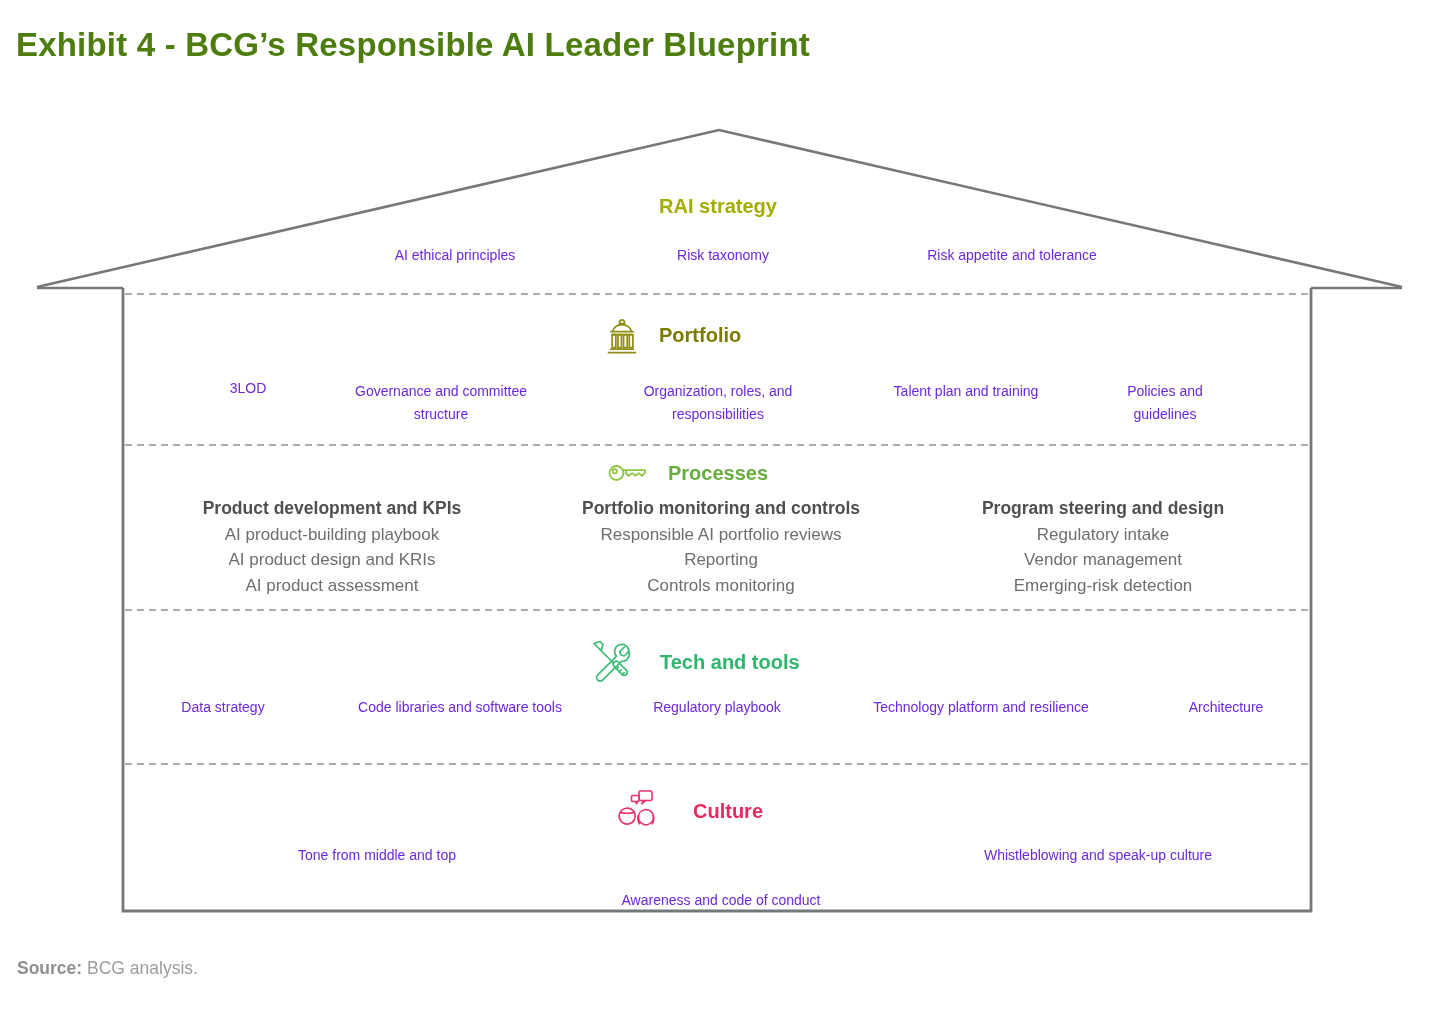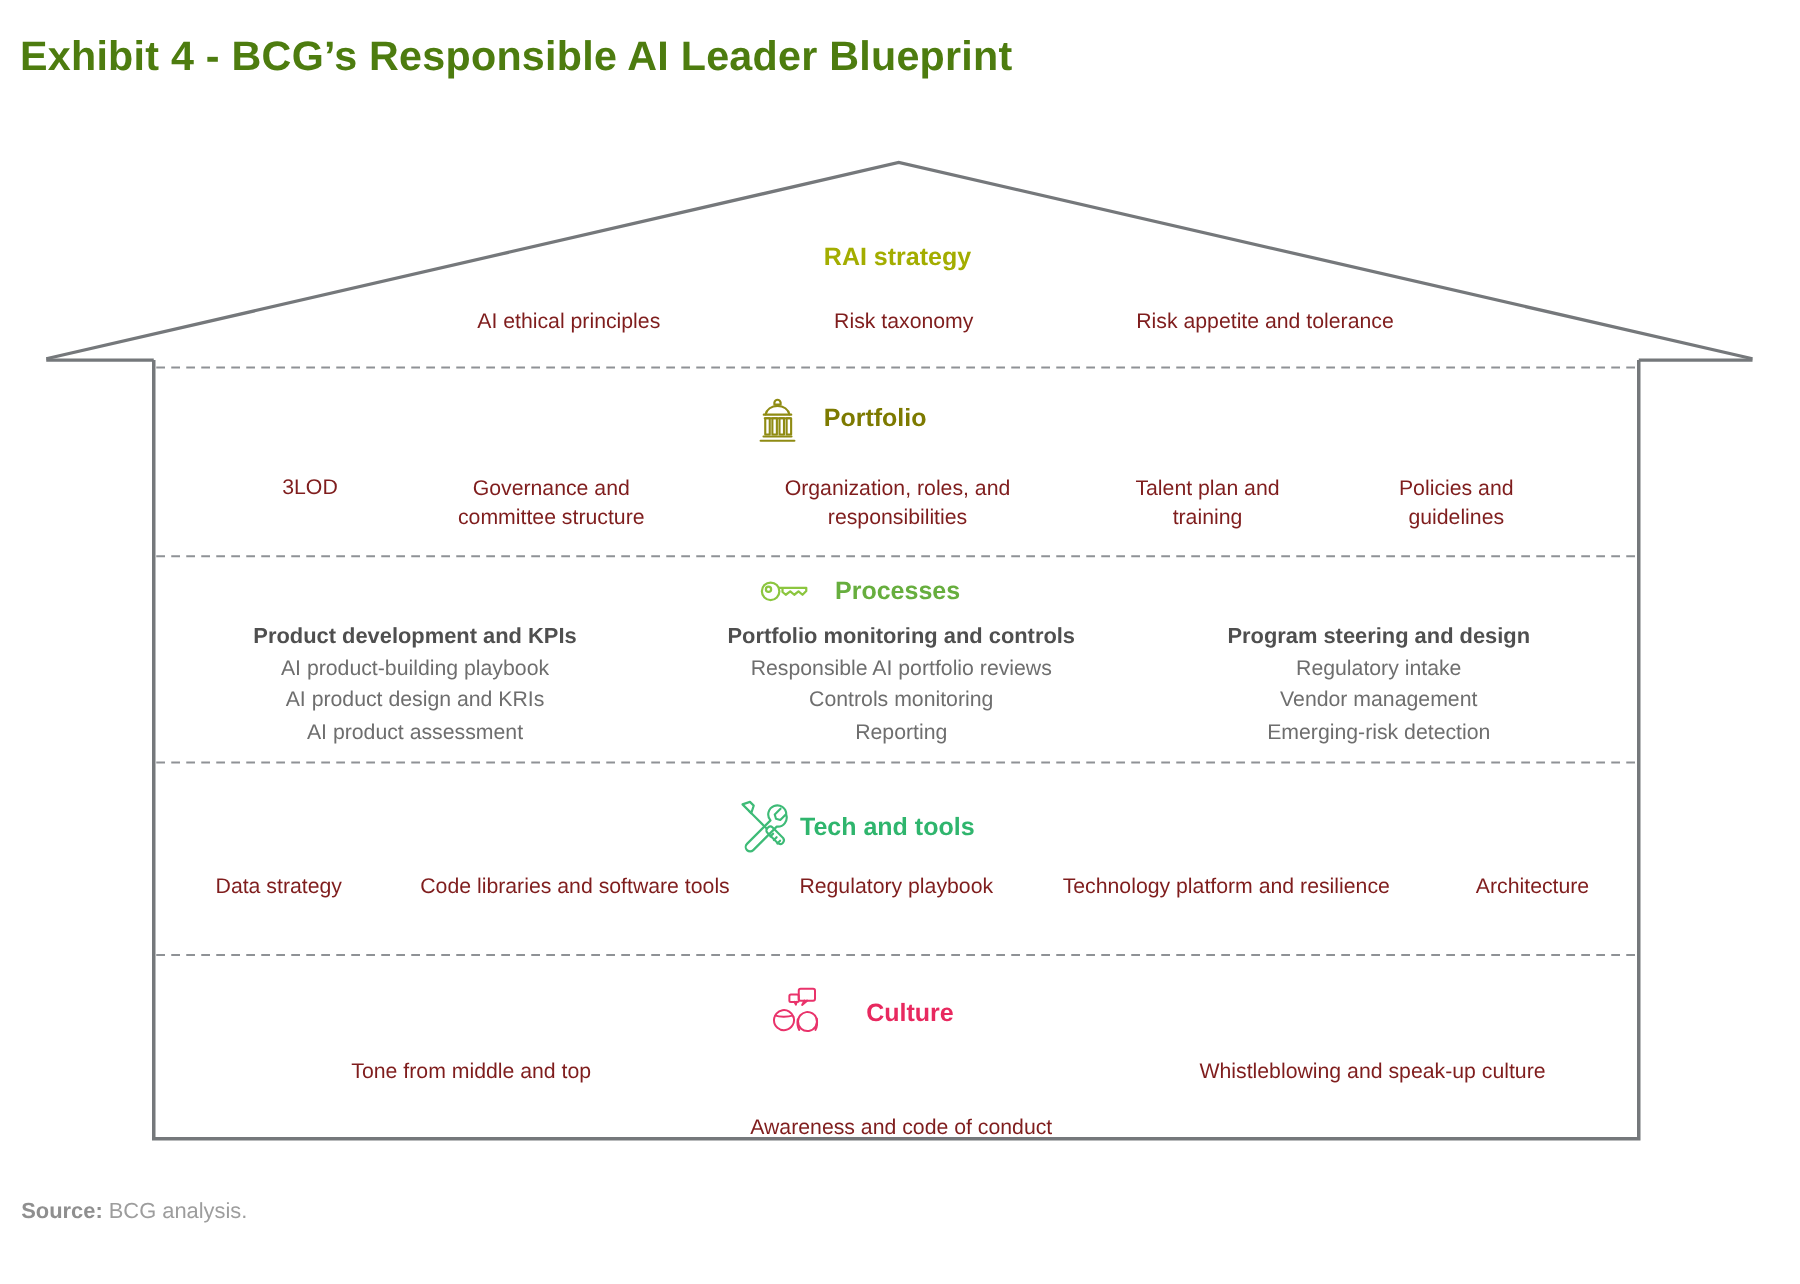--- a/index.html
+++ b/index.html
@@ -14,34 +14,34 @@
     position:absolute; left:16px; top:26px;
     font-size:33px; font-weight:700; color:#4d7c0f; letter-spacing:0.2px;
   }
 
   
   .house-svg { position:absolute; left:0; top:0; width:1440px; height:1027px; }
 
   
   .item {
     position:absolute; transform:translateX(-50%);
-    color:#7f1d1d; font-size:17px; white-space:nowrap; text-align:center;
+    color:#6d28d9; font-size:14px; white-space:nowrap; text-align:center;
   }
   .wrap { white-space:normal; line-height:22.5px; }
 
   
   .sec-hdr {
     position:absolute; display:flex; align-items:center;
     font-weight:700; font-size:20px; white-space:nowrap;
   }
   .sec-hdr .ic { flex:0 0 auto; display:block; }
   .rai-hdr   { left:718px; top:195px; transform:translateX(-50%); color:#A3AD00; position:absolute; font-weight:700; font-size:20px; }
   .gov-hdr   { left:599px; top:310px; height:50px; color:#7D7A00; gap:14px; }
   .proc-hdr  { left:606px; top:451px; height:44px; color:#67AE3E; gap:16px; }
-  .tech-hdr  { left:586px; top:634px; height:56px; color:#2FB56D; gap:4px; }
+  .tech-hdr  { left:586px; top:634px; height:56px; color:#2FB56D; gap:24px; }
   .cult-hdr  { left:612px; top:783px; height:56px; color:#E8295F; gap:27px; }
 
   
   .rai-i0 { left:455px;  top:247px; }
   .rai-i1 { left:723px;  top:247px; }
   .rai-i2 { left:1012px; top:247px; }
 
   
   .gov-i  { top:380px; }
   .gov-i0 { left:248px; }
@@ -138,22 +138,22 @@
 
 <div class="proc-col proc-c0">
   <div class="hdr">Product development and KPIs</div>
   <div class="sub">AI product-building playbook</div>
   <div class="sub">AI product design and KRIs</div>
   <div class="sub">AI product assessment</div>
 </div>
 <div class="proc-col proc-c1">
   <div class="hdr">Portfolio monitoring and controls</div>
   <div class="sub">Responsible AI portfolio reviews</div>
+  <div class="sub">Reporting</div>
   <div class="sub">Controls monitoring</div>
-  <div class="sub">Reporting</div>
 </div>
 <div class="proc-col proc-c2">
   <div class="hdr">Program steering and design</div>
   <div class="sub">Regulatory intake</div>
   <div class="sub">Vendor management</div>
   <div class="sub">Emerging-risk detection</div>
 </div>
 
 <div class="sec-hdr tech-hdr">
   <svg class="ic" width="50" height="50" viewBox="0 0 50 50" aria-hidden="true">

